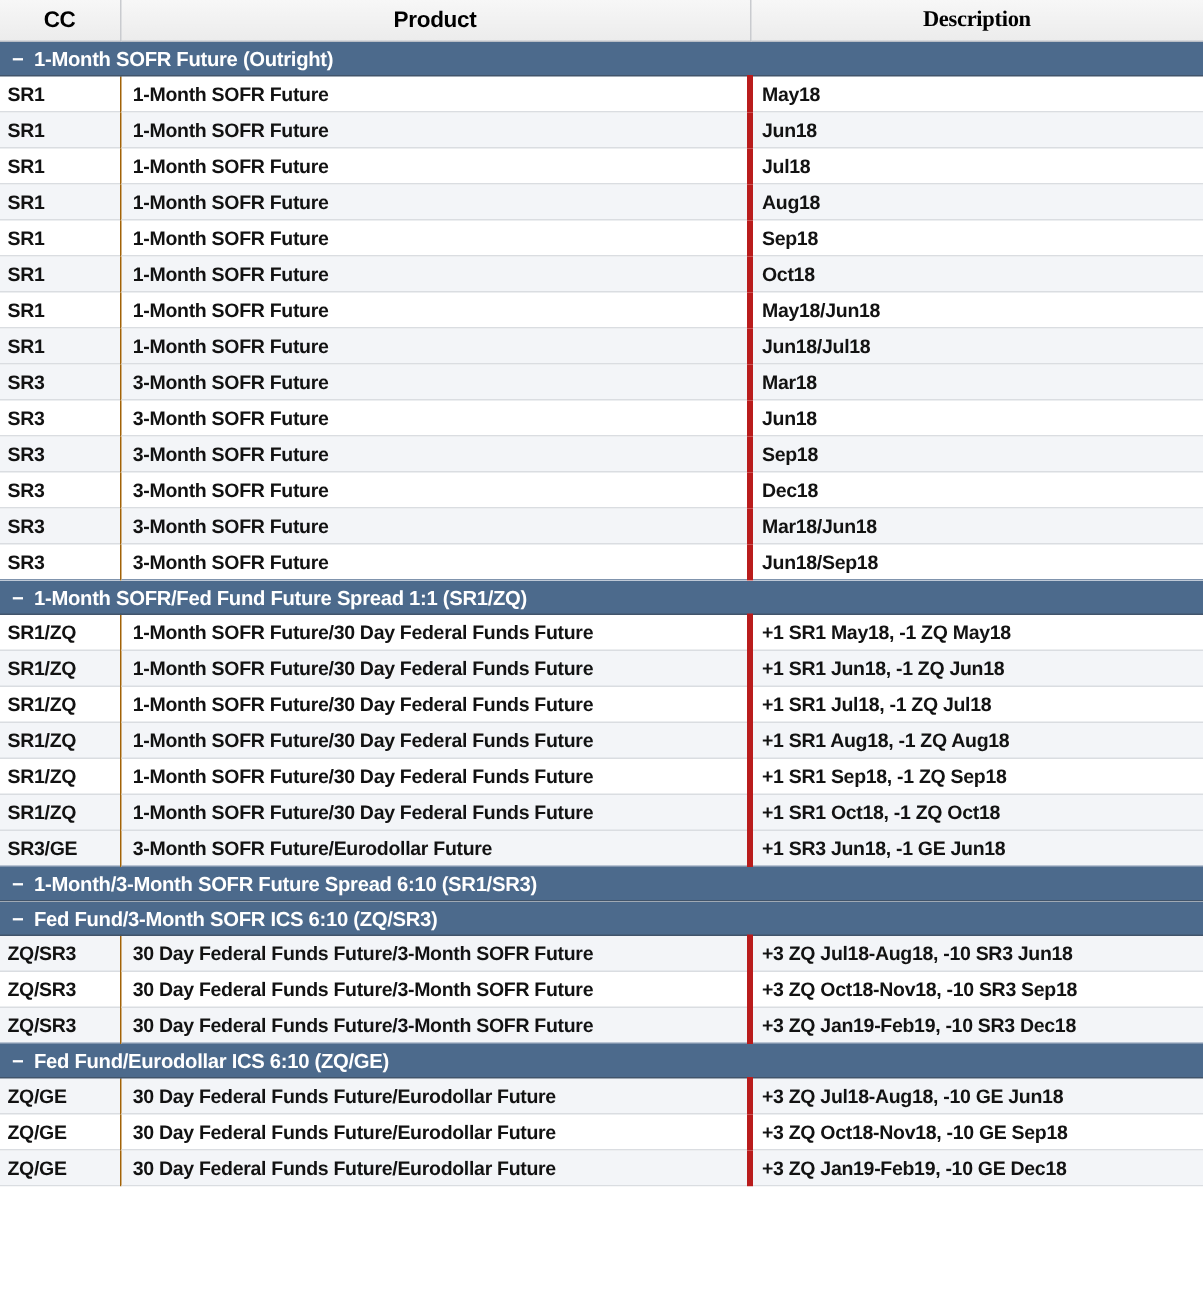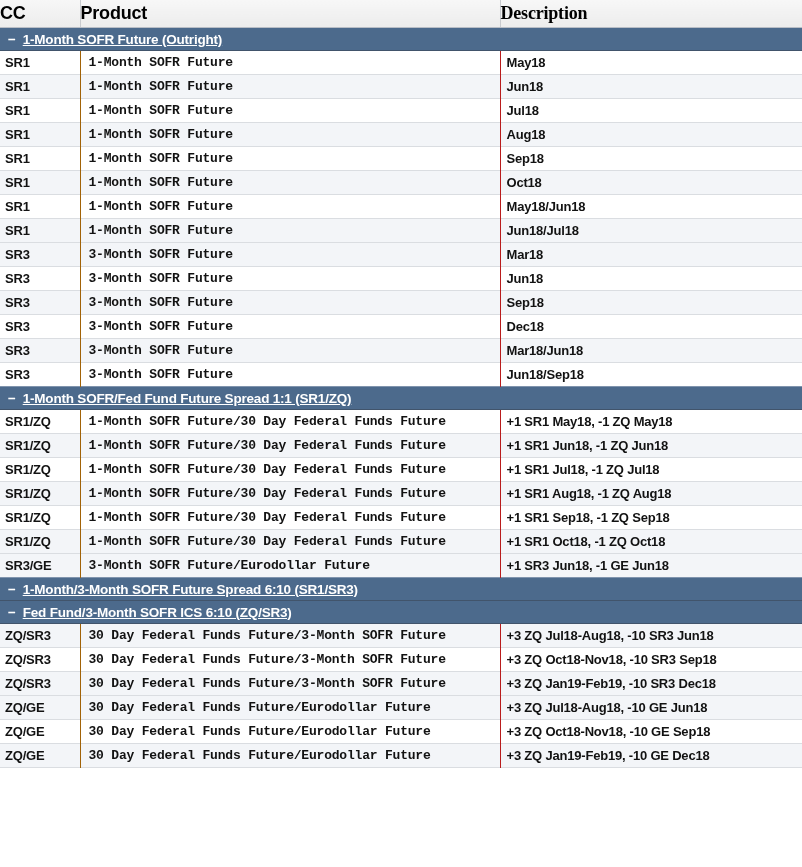--- a/index.html
+++ b/index.html
@@ -11,23 +11,23 @@
   table.grid {
     border-collapse: collapse;
     table-layout: fixed;
     width: 802px;
     border-bottom: 1px solid #d9dce1;
   }
   thead th {
     height: 27px;
     background: linear-gradient(#f7f7f7, #ececec);
     color: #000000;
-    font-size: 18px;
+    font-size: 15px;
     font-weight: bold;
-    text-align: left;
+    text-align: center;
     vertical-align: middle;
     padding: 0;
     border-right: 1px solid #c9cbcf;
     border-bottom: 1px solid #b9bec6;
     letter-spacing: -0.2px;
     cursor: default;
   }
   thead th:last-child { border-right: none; font-family: Liberation Serif, serif; }
 
   tbody td {
@@ -42,32 +42,31 @@
     overflow: hidden;
   }
   tr.section-row td {
     background: #4c6a8c;
     color: #ffffff;
     font-size: 13.5px;
     padding-left: 8px;
     border-top: 1px solid #8094ad;
     border-bottom: 1px solid #41546b;
     height: 22px;
-    text-decoration: underline;
   }
   .collapse-icon {
     display: inline-block;
     margin-right: 7px;
     font-weight: bold;
     cursor: pointer;
   }
   tr.data-row { background: #ffffff; border-bottom: 1px solid #dadde1; }
   tr.data-row.alt { background: #f3f5f8; }
   td.cell-cc      { padding-left: 5px;  border-right: 1px solid #a16207; }
-  td.cell-product { padding-left: 8px;  border-right: 1px solid #b91c1c; font-family: Liberation Mono, monospace; }
+  td.cell-product { padding-left: 8px;  border-right: 4px solid #b91c1c; }
   td.cell-desc    { padding-left: 6px; margin-left: 10px; }
 </style>
 </head>
 <body>
 
 <table class="grid">
   <colgroup>
     <col style="width:80px">
     <col style="width:420px">
     <col style="width:302px">
@@ -205,20 +204,23 @@
       <tr class="data-row">
         <td class="cell-cc">ZQ/SR3</td>
         <td class="cell-product">30 Day Federal Funds Future/3-Month SOFR Future</td>
         <td class="cell-desc">+3 ZQ Oct18-Nov18, -10 SR3 Sep18</td>
       </tr>
       <tr class="data-row alt">
         <td class="cell-cc">ZQ/SR3</td>
         <td class="cell-product">30 Day Federal Funds Future/3-Month SOFR Future</td>
         <td class="cell-desc">+3 ZQ Jan19-Feb19, -10 SR3 Dec18</td>
       </tr>
+      <tr class="section-row">
+        <td colspan="3"><span class="collapse-icon">−</span><span>Fed Fund/Eurodollar ICS 6:10 (ZQ/GE)</span></td>
+      </tr>
       <tr class="data-row alt">
         <td class="cell-cc">ZQ/GE</td>
         <td class="cell-product">30 Day Federal Funds Future/Eurodollar Future</td>
         <td class="cell-desc">+3 ZQ Jul18-Aug18, -10 GE Jun18</td>
       </tr>
       <tr class="data-row">
         <td class="cell-cc">ZQ/GE</td>
         <td class="cell-product">30 Day Federal Funds Future/Eurodollar Future</td>
         <td class="cell-desc">+3 ZQ Oct18-Nov18, -10 GE Sep18</td>
       </tr>

